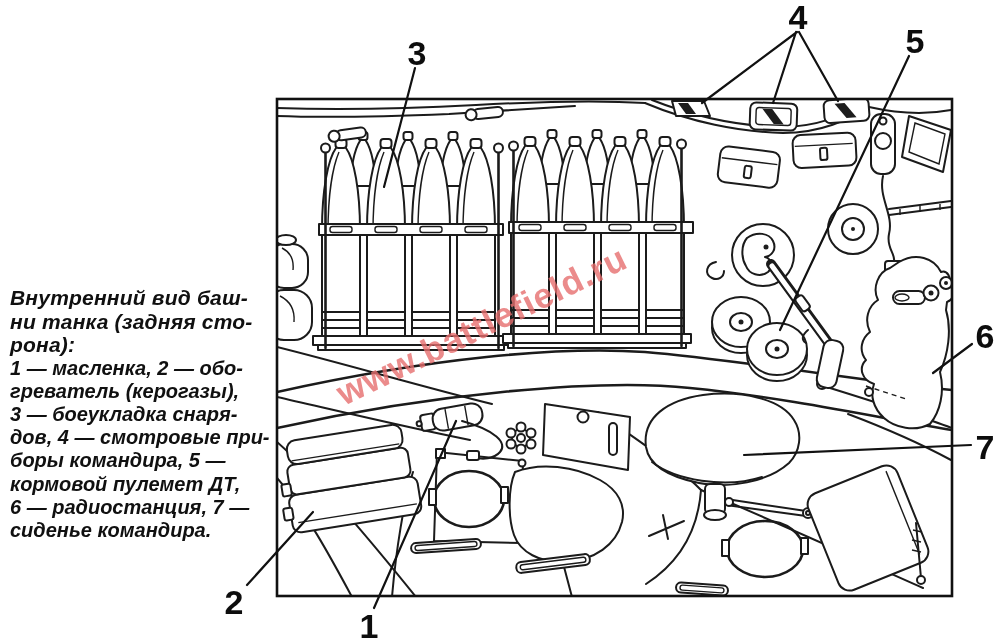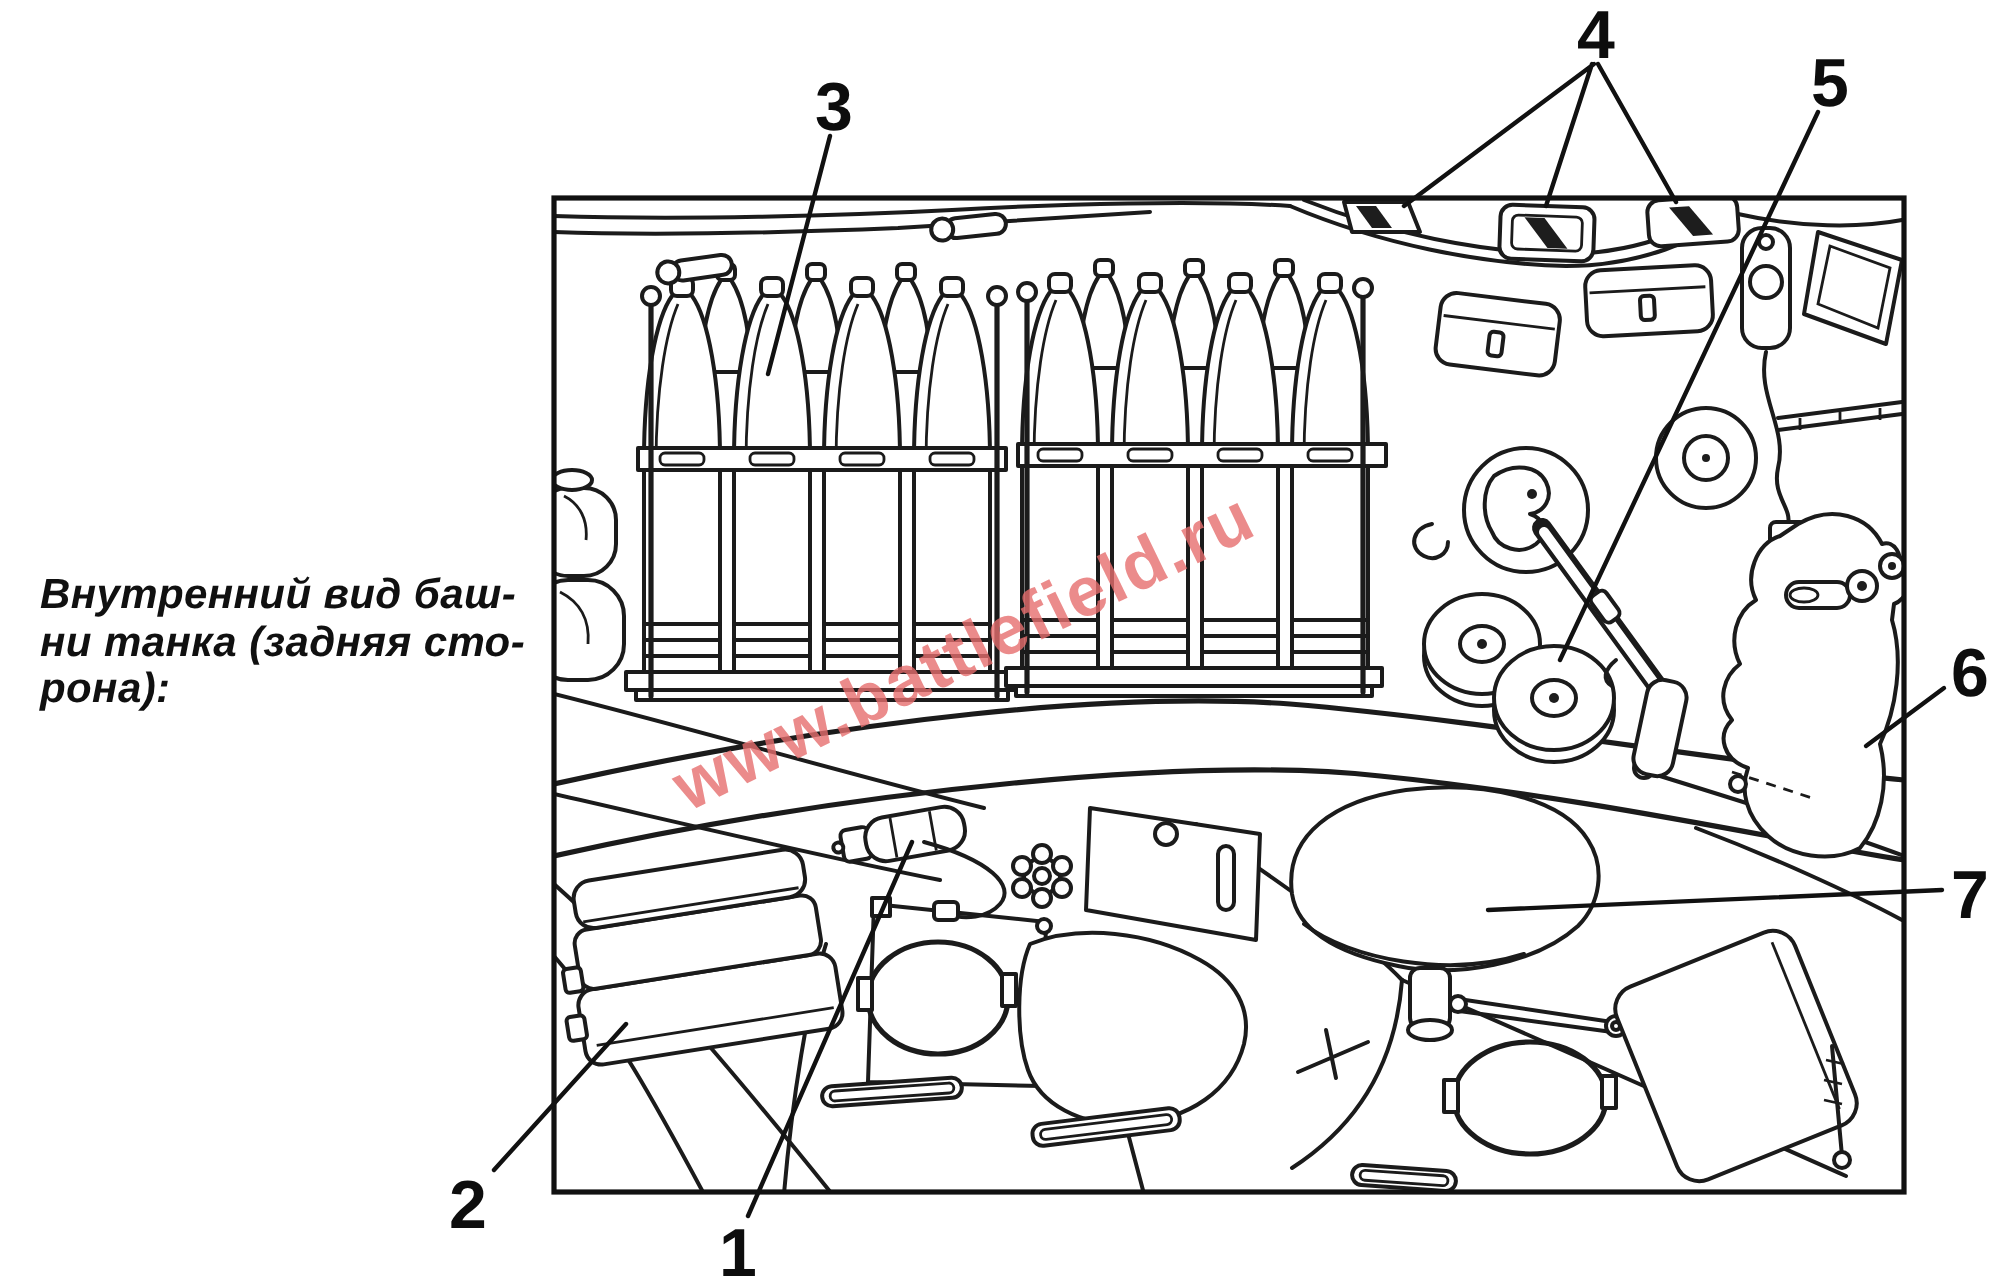--- a/index.html
+++ b/index.html
@@ -1,18 +1,18 @@
 <!DOCTYPE html>
 <html><head>
 <meta charset="utf-8">
 <style>
   html,body{margin:0;padding:0;}
   body{width:1000px;height:639px;background:#ffffff;font-family:"Liberation Sans",sans-serif;}
   .stage{position:relative;width:1000px;height:639px;overflow:hidden;background:#ffffff;}
-  .caption{position:absolute;left:20px;top:286px;width:276px;color:#101010;font-style:italic;font-weight:bold;}
+  .caption{position:absolute;left:10px;top:286px;width:276px;color:#101010;font-style:italic;font-weight:bold;}
   .cap-title{display:block;white-space:pre;font-size:21px;line-height:23.5px;letter-spacing:0.2px;}
   .cap-body{display:block;white-space:pre;font-size:20px;line-height:23.2px;}
   svg.fig{position:absolute;left:0;top:0;}
   .ln{fill:none;stroke:#1b1b1b;stroke-width:2;stroke-linecap:round;stroke-linejoin:round;}
   .hv{fill:none;stroke:#1b1b1b;stroke-width:2.6;stroke-linecap:round;stroke-linejoin:round;}
   .fw{fill:#ffffff;stroke:#1b1b1b;stroke-width:2;stroke-linejoin:round;}
   .fb{fill:#1d1d1d;stroke:none;}
   .thin{fill:none;stroke:#1b1b1b;stroke-width:1.4;}
   .leader{fill:none;stroke:#111111;stroke-width:2.2;stroke-linecap:round;}
   .callout{font-family:"Liberation Sans",sans-serif;font-weight:bold;font-size:34px;fill:#0d0d0d;text-anchor:middle;}
@@ -20,20 +20,28 @@
 </style>
 </head>
 <body>
 
 <div class="stage">
 
   <div class="caption">
     <span class="cap-title">Внутренний вид баш-
 ни танка (задняя сто-
 рона):</span>
+    <span class="cap-body">1 — масленка, 2 — обо-
+греватель (керогазы),
+3 — боеукладка снаря-
+дов, 4 — смотровые при-
+боры командира, 5 —
+кормовой пулемет ДТ,
+6 — радиостанция, 7 —
+сиденье командира.</span>
   </div>
 
   <svg class="fig" width="1000" height="639" viewBox="0 0 1000 639">
     <defs>
       <clipPath id="fclip">
           <rect x="277" y="99" width="675" height="497"></rect>
         </clipPath>
       <g id="shell">
         <path class="fw" d="M-19,198 L-19,88 C-19,48 -13,17 -5,6 C-3,2 3,2 5,6 C13,17 19,48 19,88 L19,198 Z"></path>
         <rect class="fw" x="-5.5" y="-3" width="11" height="9" rx="3"></rect>

